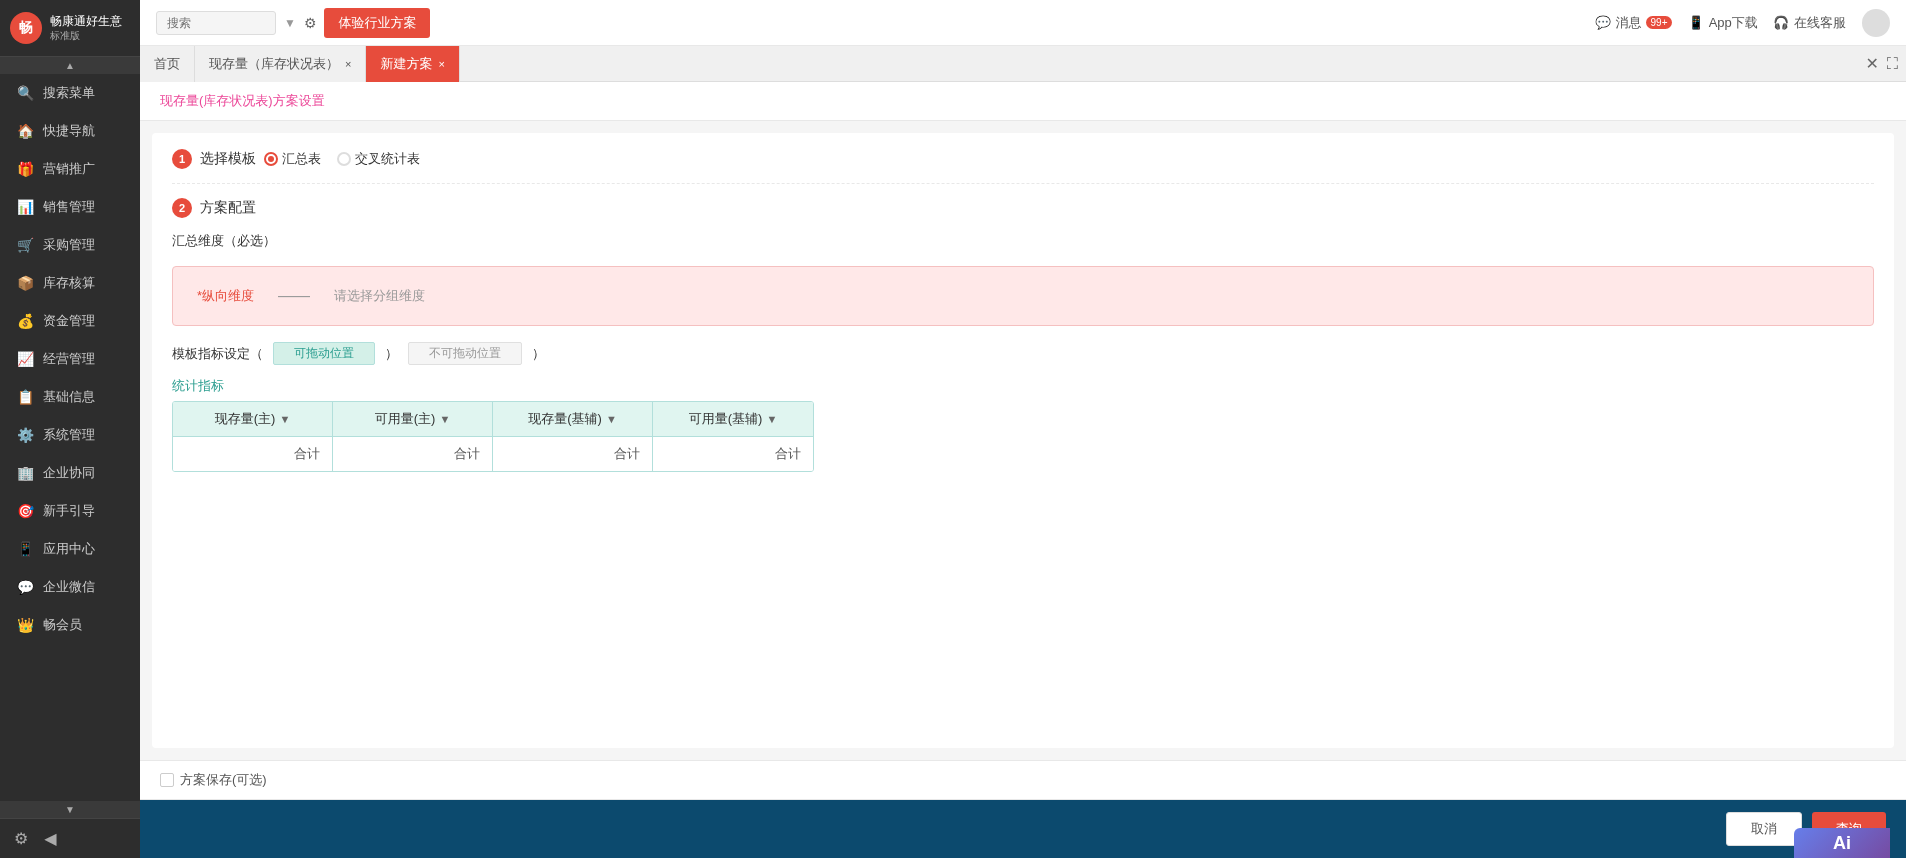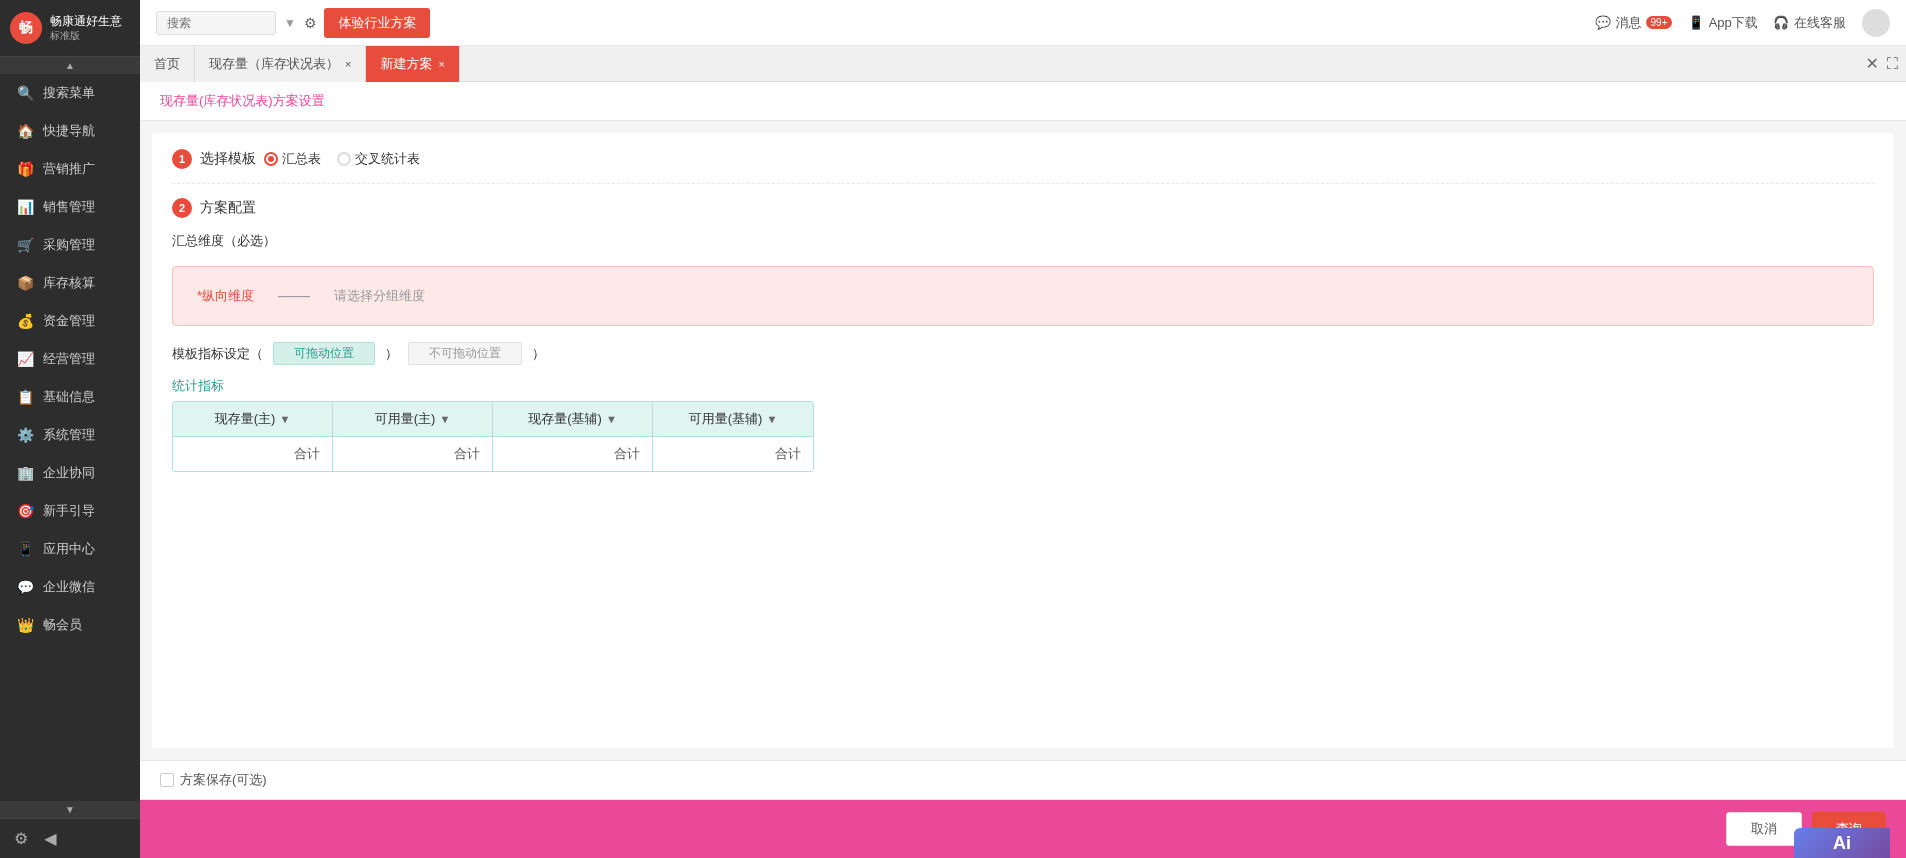--- a/index.html
+++ b/index.html
@@ -295,21 +295,21 @@
     }
     .checkbox-box {
       width: 14px; height: 14px;
       border: 1px solid #ccc;
       border-radius: 2px;
       cursor: pointer;
     }
 
     
     .footer-bar {
-      background: #ec4899;
+      background: #0c4a6e;
       border-top: 1px solid #e8e8e8;
       padding: 12px 20px;
       display: flex;
       justify-content: flex-end;
       gap: 10px;
       flex-shrink: 0;
     }
     .btn-cancel {
       background: #fff;
       border: 1px solid #ddd;

